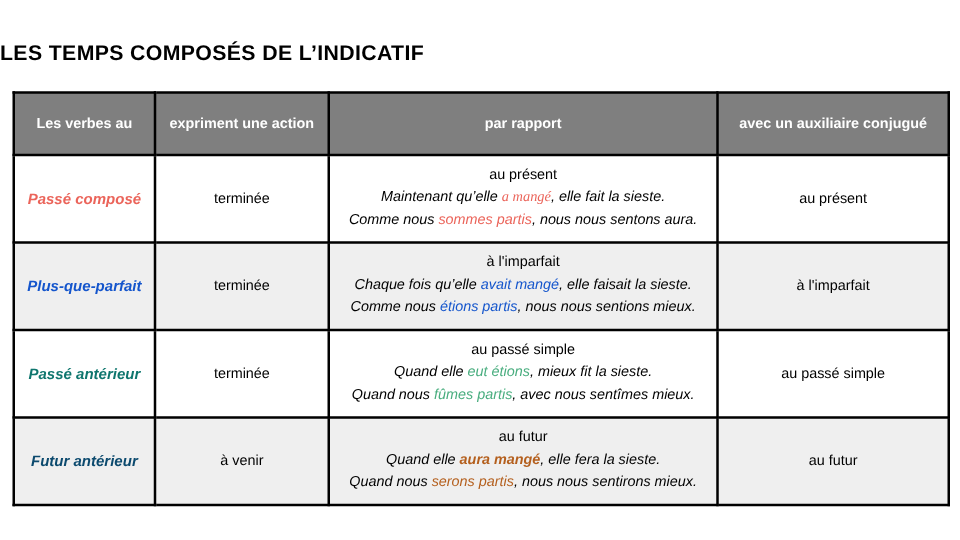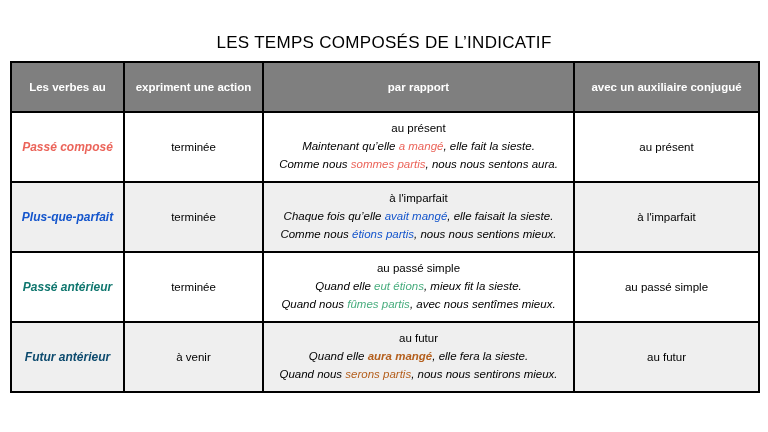--- a/index.html
+++ b/index.html
@@ -6,31 +6,31 @@
     margin: 0;
     padding: 0;
     width: 768px;
     height: 432px;
     background: #ffffff;
     font-family: "Liberation Sans", sans-serif;
     color: #000000;
     overflow: hidden;
   }
   .page-title {
-    text-align: center;
-    font-weight: normal;
+    text-align: left;
+    font-weight: bold;
     font-size: 17px;
     letter-spacing: 0.3px;
     padding-top: 33px;
     margin: 0;
   }
   table.tenses {
     position: absolute;
     left: 10px;
-    top: 61px;
+    top: 73px;
     width: 748px;
     border-collapse: collapse;
     table-layout: fixed;
   }
   th, td {
     border: 2px solid #000000;
     text-align: center;
     vertical-align: middle;
     padding: 2px 6px;
   }
@@ -86,21 +86,21 @@
 
     <tr>
       <td>
         <span class="tense" style="color: rgb(235, 100, 90);">Passé composé</span>
       </td>
       <td>
         <span>terminée</span>
       </td>
       <td>
         <div class="rel-line">au présent</div>
-        <div class="example"><span>Maintenant qu’elle </span><span style="color: rgb(235, 100, 90);">a mangé</span><span>, elle fait la sieste.</span></div>
+        <div class="example"><span>Maintenant qu’elle </span><span style="color: rgb(235, 100, 90); font-family: Liberation Serif, serif;">a mangé</span><span>, elle fait la sieste.</span></div>
         <div class="example"><span>Comme nous </span><span style="color: rgb(235, 100, 90);">sommes partis</span><span>, nous nous sentons aura.</span></div>
       </td>
       <td>
         <span>au présent</span>
       </td>
     </tr>
 
     <tr>
       <td>
         <span class="tense" style="color: rgb(20, 85, 204);">Plus-que-parfait</span>

